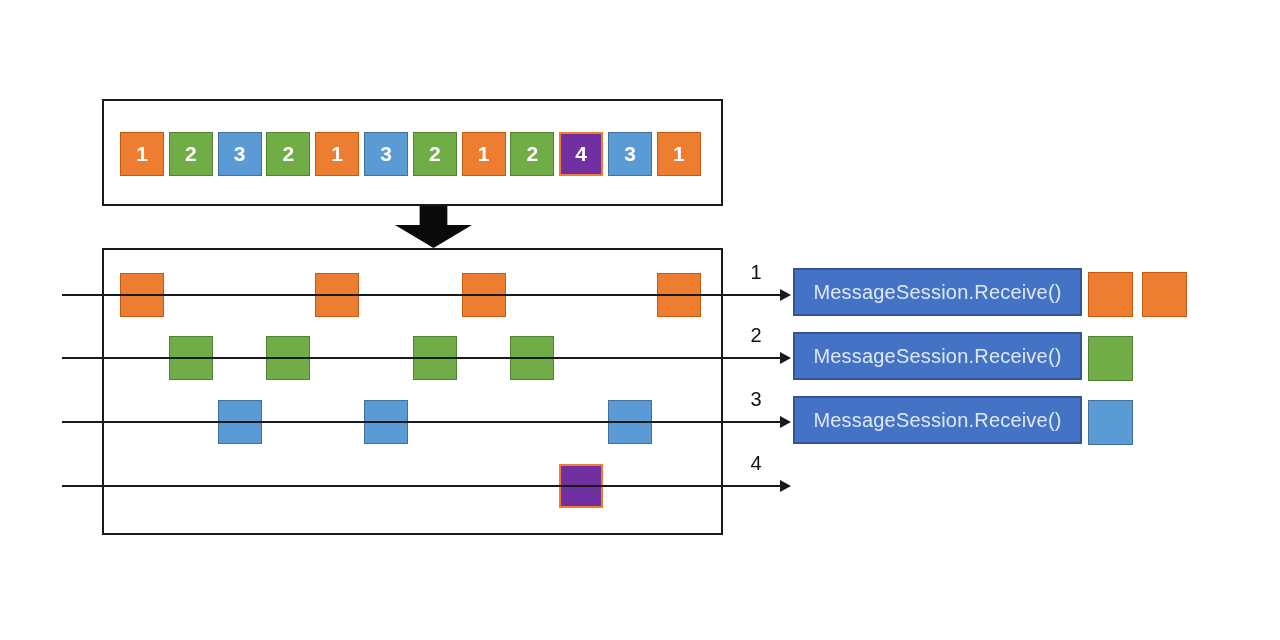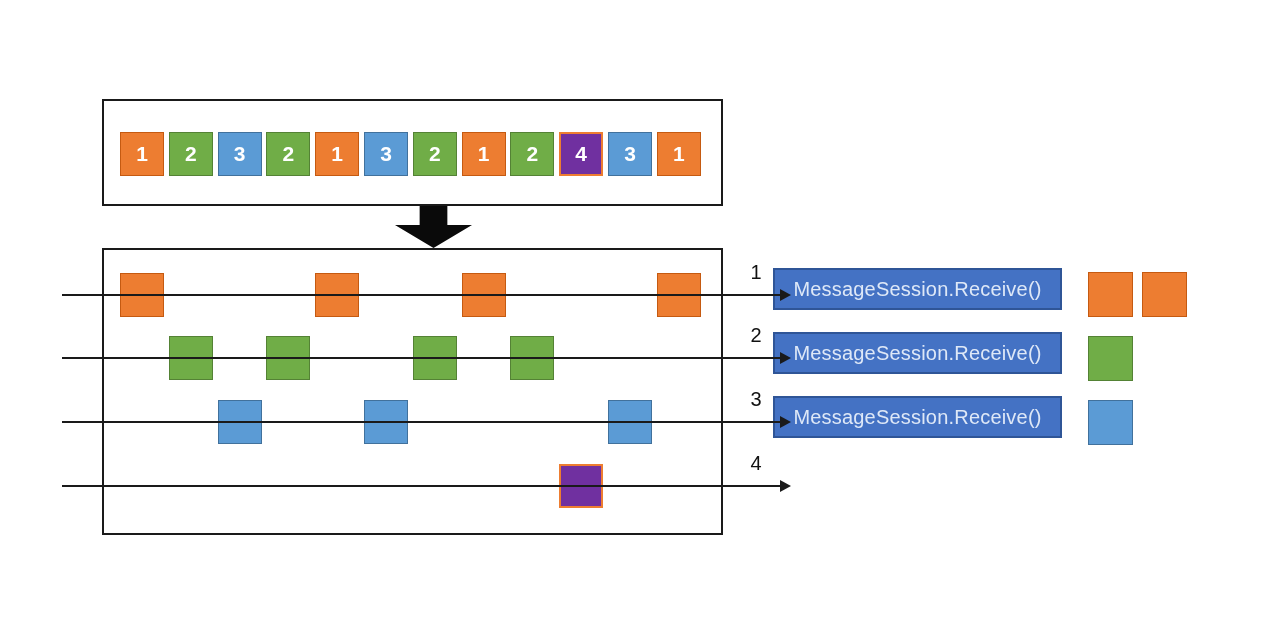--- a/index.html
+++ b/index.html
@@ -67,23 +67,23 @@
   .lane-label {
     position: absolute;
     width: 28px;
     text-align: center;
     font-size: 20px;
     color: #111111;
     z-index: 2;
   }
   .receiver-btn {
     position: absolute;
-    left: 773px;
+    left: 793px;
     width: 289px;
-    height: 42px;
+    height: 48px;
     box-sizing: border-box;
     border: 2px solid;
     display: flex;
     align-items: center;
     justify-content: center;
     font-size: 20px;
     letter-spacing: 0.2px;
     cursor: default;
     z-index: 1;
   }

